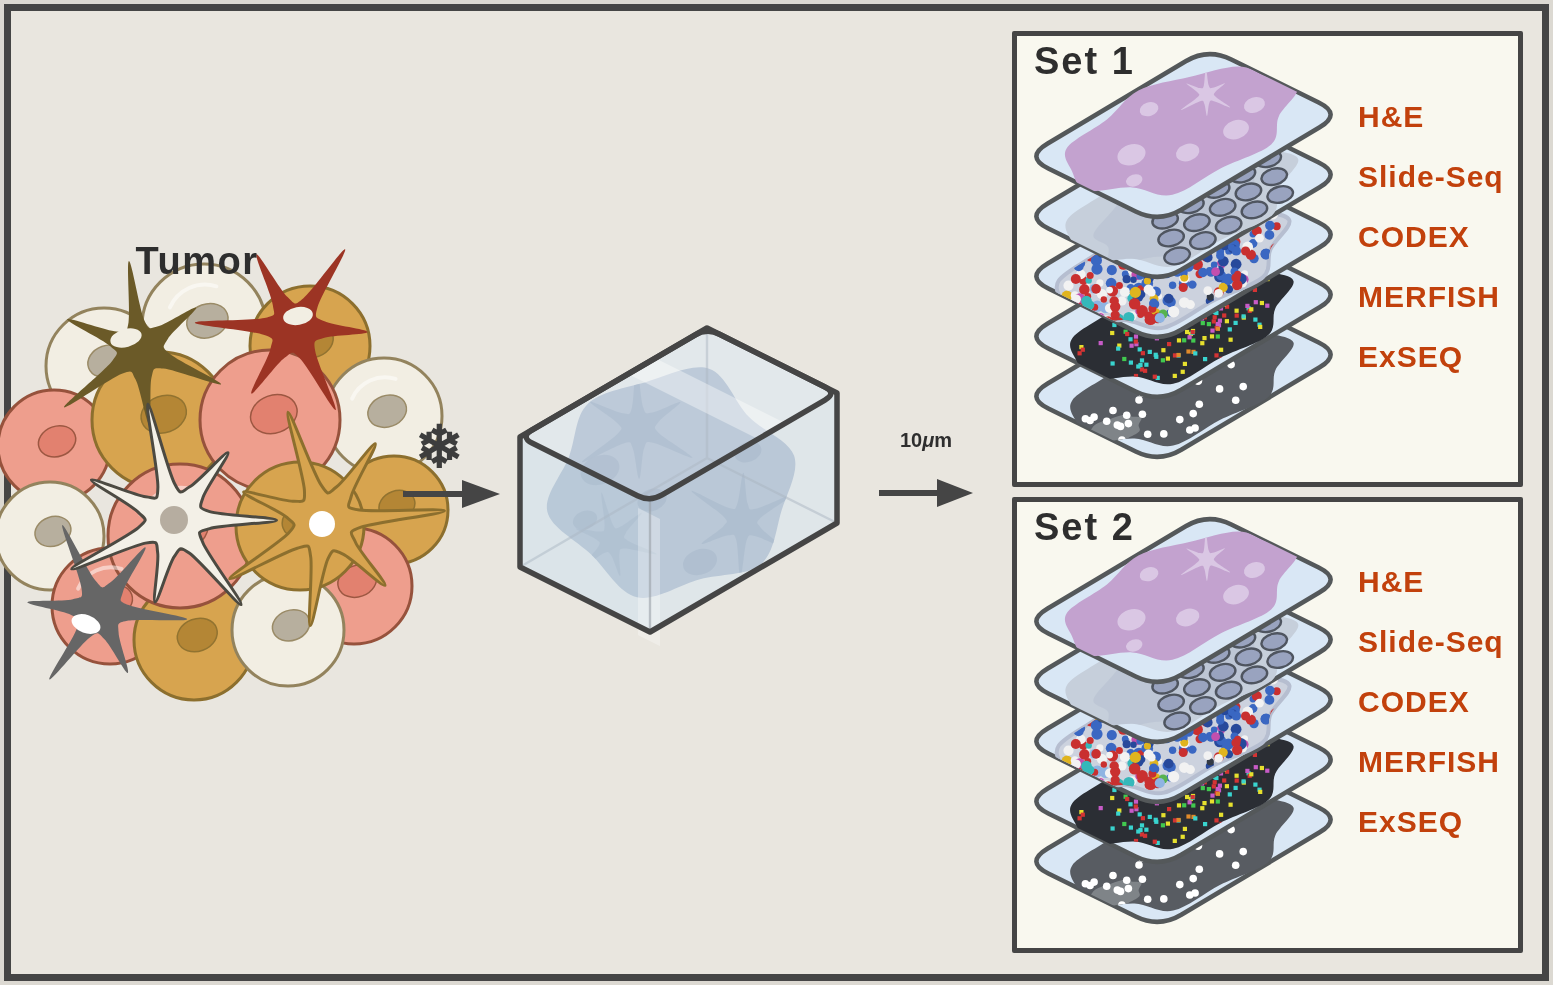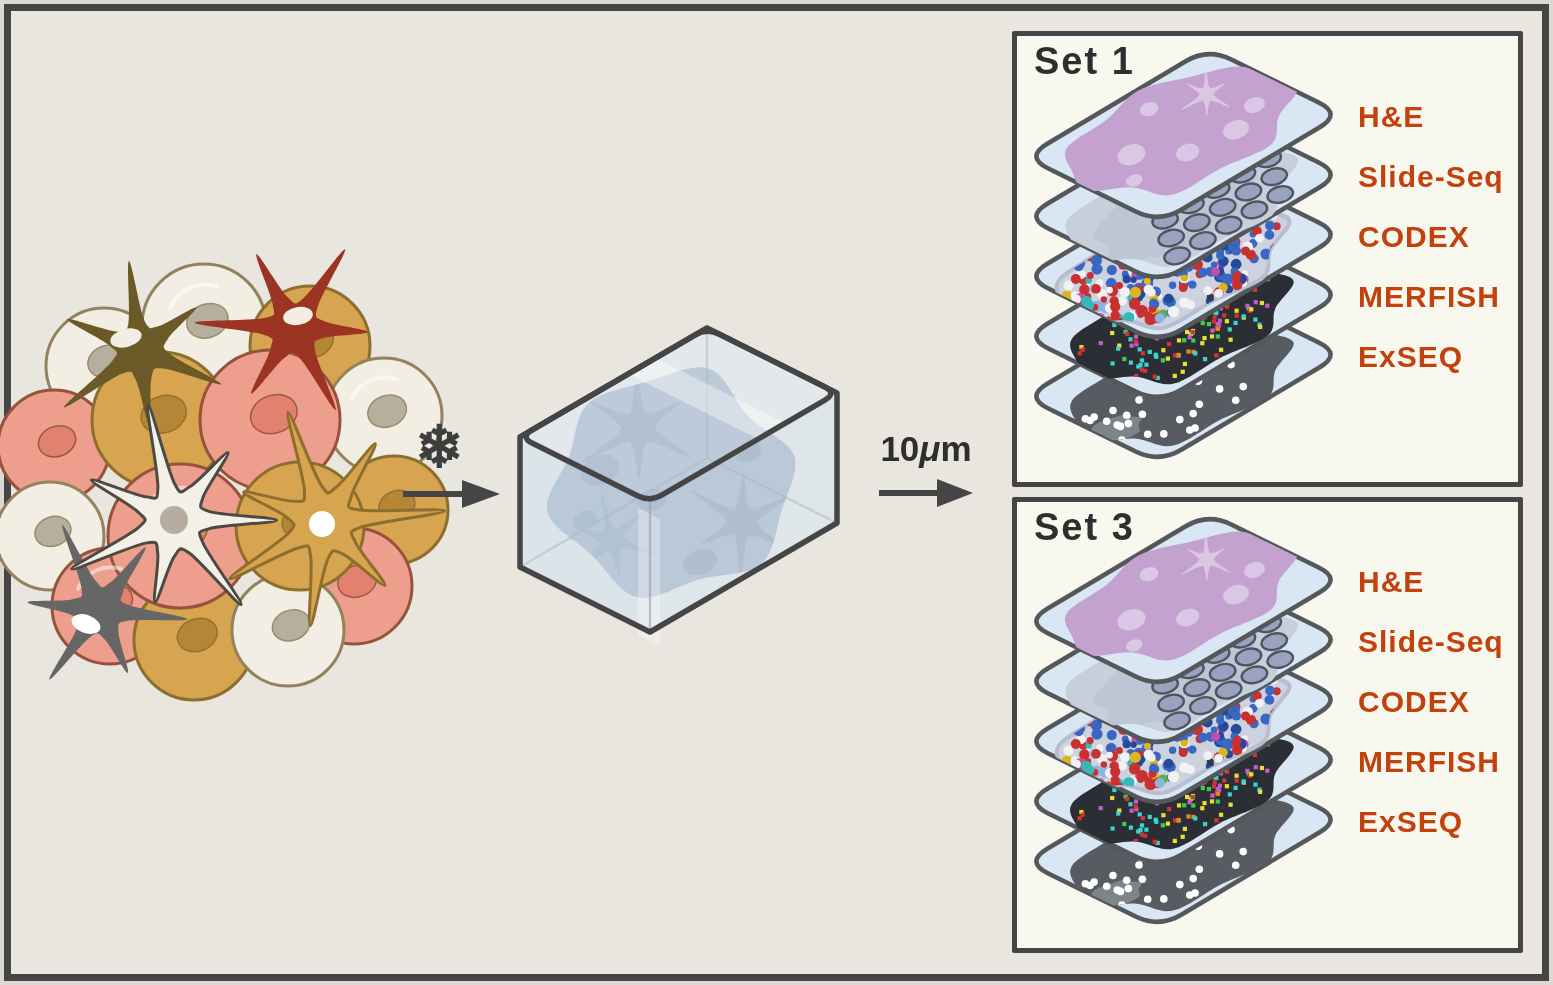--- a/index.html
+++ b/index.html
@@ -15,21 +15,21 @@
   .fig-title{position:absolute;font-size:38px;font-weight:bold;color:#2e2e2e;
              letter-spacing:1.5px;text-align:center;}
   #tumor-title{left:77px;top:240px;width:240px;}
   #oct-title{left:546px;top:240px;width:330px;}
   .set-title{position:absolute;font-size:38px;font-weight:bold;color:#2e2e2e;letter-spacing:2px;}
   #set1-title{left:1034px;top:40px;}
   #set2-title{left:1034px;top:506px;}
   .slide-label{position:absolute;left:1358px;font-size:30px;font-weight:bold;color:#c2410c;
                letter-spacing:1px;line-height:34px;height:34px;white-space:nowrap;}
   .mu-label{position:absolute;left:864px;top:429px;width:124px;text-align:center;
-            font-size:35px;font-weight:bold;color:#2e2e2e;}
+            font-size:20px;font-weight:bold;color:#2e2e2e;}
   .mu-label .mu{font-style:italic;}
   #snowflake{position:absolute;left:415px;top:417px;font-size:58px;line-height:60px;
              color:#3d3d3d;font-weight:bold;}
 </style>
 </head>
 <body>
 
 <div class="stage">
 
   <div class="frame"></div>
@@ -1229,25 +1229,26 @@
               <ellipse cx="1134.2766604090232" cy="645.4377244291993" rx="8.4" ry="5.95" fill="#dac7e4" transform="rotate(-18 1134.2766604090232 645.4377244291993)"></ellipse>
               <ellipse cx="1149.031180996411" cy="574.173894021914" rx="9.6" ry="6.8" fill="#dac7e4" transform="rotate(-18 1149.031180996411 574.173894021914)"></ellipse>
               <ellipse cx="1254.4052506886221" cy="569.9809964004668" rx="10.799999999999999" ry="7.6499999999999995" fill="#dac7e4" transform="rotate(-18 1254.4052506886221 569.9809964004668)"></ellipse>
             </g>
           </g>
         </g>
       </g>
   </svg>
 
   <div class="text-layer">
+    <div class="fig-title" id="tumor-title">Tumor</div>
     <span id="snowflake">❄</span>
     <div class="mu-label"><span>10</span><span class="mu">μ</span><span>m</span></div>
 
     <div class="set-title" id="set1-title">Set 1</div>
-    <div class="set-title" id="set2-title">Set 3</div>
+    <div class="set-title" id="set2-title">Set 2</div>
 
     <div class="slide-label" style="top:100px">H&amp;E</div>
     <div class="slide-label" style="top:160px">Slide-Seq</div>
     <div class="slide-label" style="top:220px">CODEX</div>
     <div class="slide-label" style="top:280px">MERFISH</div>
     <div class="slide-label" style="top:340px">ExSEQ</div>
 
     <div class="slide-label" style="top:565px">H&amp;E</div>
     <div class="slide-label" style="top:625px">Slide-Seq</div>
     <div class="slide-label" style="top:685px">CODEX</div>

